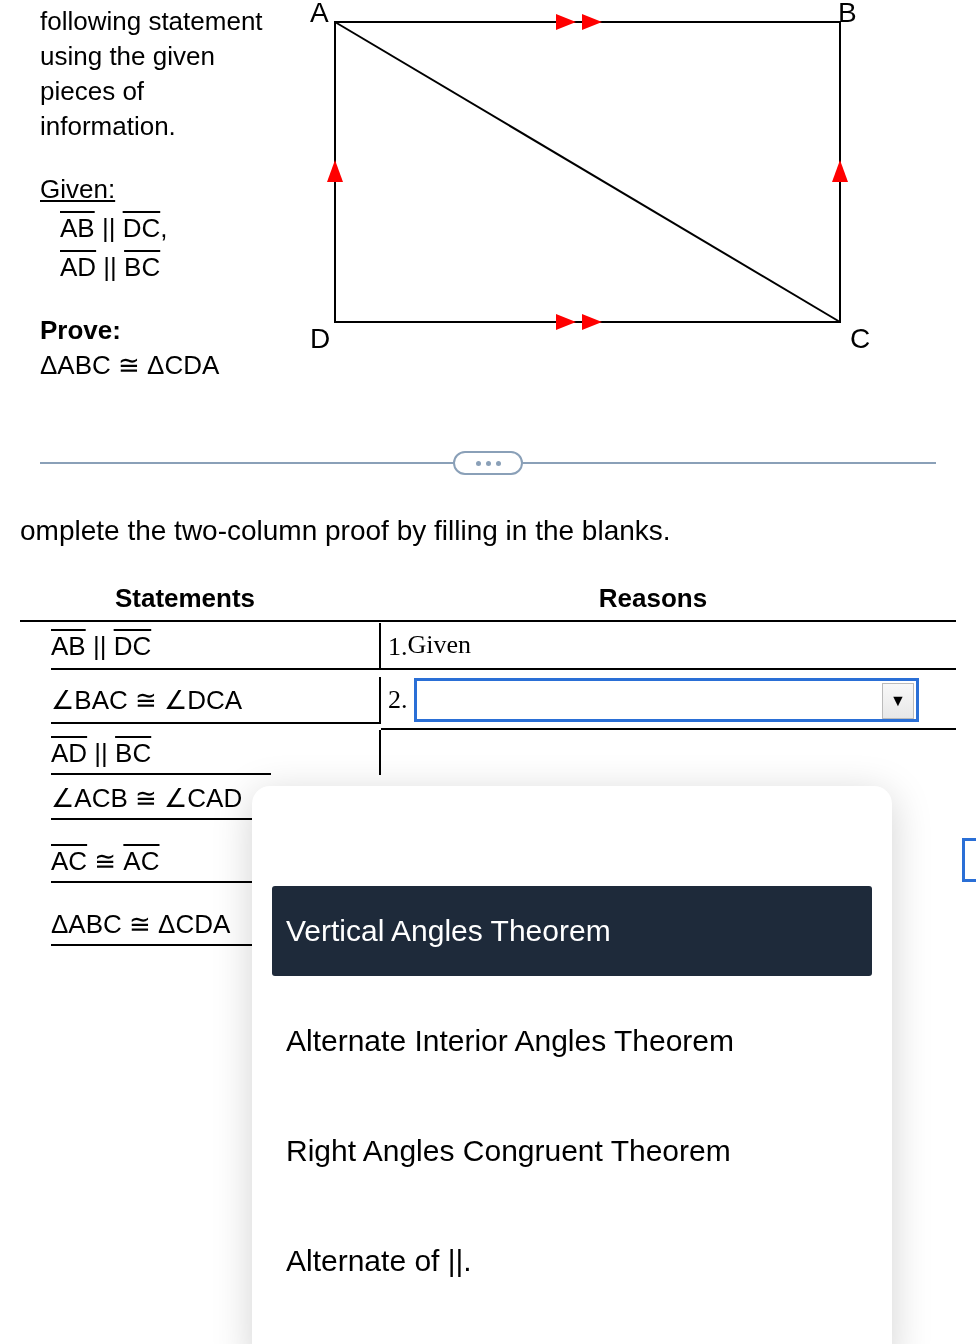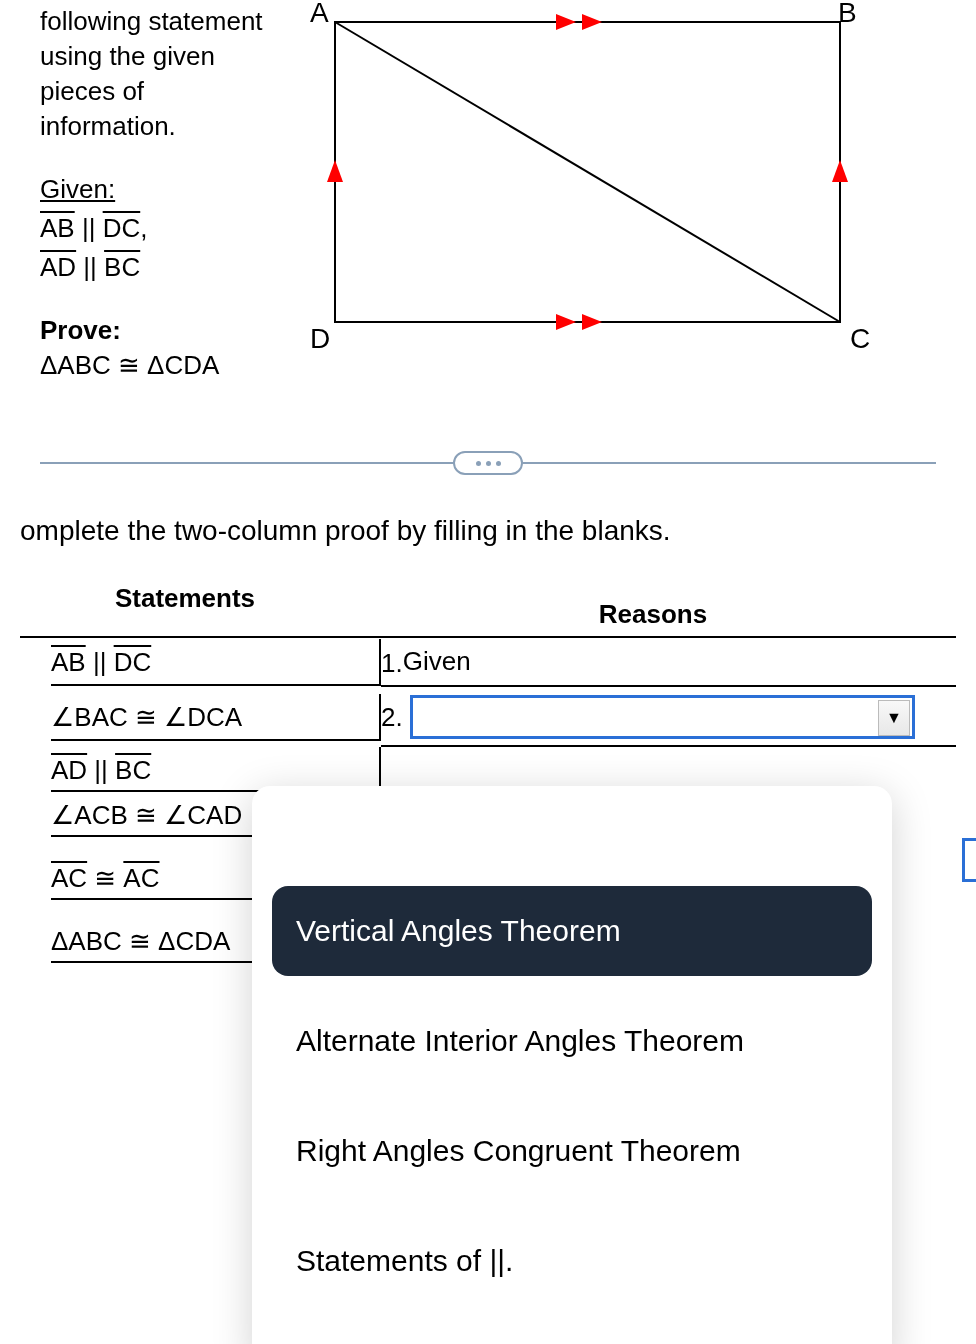--- a/index.html
+++ b/index.html
@@ -18,21 +18,21 @@
   .top-section {
     display: flex;
     padding: 0 0 20px 40px;
   }
   .text-col {
     width: 240px;
     padding-top: 4px;
   }
   .intro { line-height: 1.35; margin-bottom: 30px; }
   .given-heading { font-weight: normal; text-decoration: underline; }
-  .given-lines { margin-top: 4px; line-height: 1.5; }
+  .given-lines { margin-top: 4px; line-height: 1.5; margin-left: 20px; }
   .prove-heading { font-weight: bold; margin-top: 28px; }
   .prove-line { margin-top: 4px; }
   .diagram-col { flex: 1; position: relative; }
   .overline { text-decoration: overline; display: inline-block; }
   
   .divider-wrap {
     position: relative;
     margin: 50px 40px 40px 40px;
     height: 24px;
   }
@@ -67,21 +67,21 @@
   .proof-table {
     margin: 0 20px;
     position: relative;
   }
   .headers {
     display: flex;
     font-weight: bold;
     border-bottom: 2px solid #000;
   }
   .col-stmt { width: 330px; text-align: center; padding: 6px 0; }
-  .col-reason { flex: 1; text-align: center; padding: 6px 0; margin-top: 16px; }
+  .col-reason { flex: 1; text-align: center; padding: 6px 0; }
   .row {
     display: flex;
     align-items: center;
     margin-left: 31px;
   }
   .cell-stmt {
     width: 330px;
     padding: 8px 0 6px 0;
     border-bottom: 2px solid #000;
     border-right: 2px solid #000;
@@ -94,23 +94,24 @@
     content: '';
     position: absolute;
     left: 0; bottom: 0;
     width: 220px;
     height: 2px;
     background: #000;
   }
   .cell-stmt.narrow-wide::after { width: 230px; }
   .cell-reason {
     flex: 1;
-    padding: 8px 0 6px 0;
+    padding: 8px 0 6px 7px;
     border-bottom: 2px solid #000;
     position: relative;
+    font-family: Liberation Serif, serif;
   }
   .dropdown-box {
     display: inline-block;
     border: 3px solid #2a6fd6;
     width: 505px;
     height: 44px;
     vertical-align: middle;
     position: relative;
     background: #fff;
   }
@@ -130,23 +131,23 @@
     left: 252px;
     top: 786px;
     width: 640px;
     background: #fff;
     border-radius: 18px;
     box-shadow: 0 8px 40px rgba(0,0,0,0.18);
     padding: 100px 20px 40px 20px;
     z-index: 10;
   }
   .menu-item {
-    padding: 28px 24px;
+    padding: 28px 14px;
     font-size: 30px;
-    border-radius: 16px;
+    border-radius: 3px;
     margin-bottom: 20px;
   }
   .menu-item.selected {
     background: #1e2a3a;
     color: #fff;
   }
   
   .right-edge-box {
     position: absolute;
     right: 0;
@@ -261,14 +262,14 @@
     <div class="cell-reason" style="border-bottom:none;"></div>
   </div>
 </div>
 
 <div class="right-edge-box"></div>
 
 <div class="dropdown-menu">
   <div class="menu-item selected">Vertical Angles Theorem</div>
   <div class="menu-item">Alternate Interior Angles Theorem</div>
   <div class="menu-item">Right Angles Congruent Theorem</div>
-  <div class="menu-item">Statements of ||.</div>
+  <div class="menu-item">Alternate of ||.</div>
 </div>
 
 </body></html>

